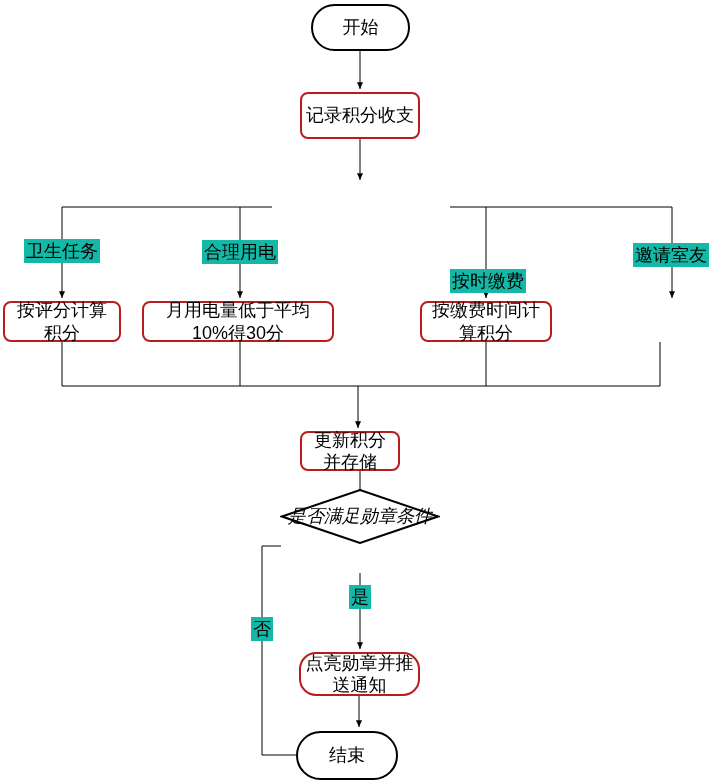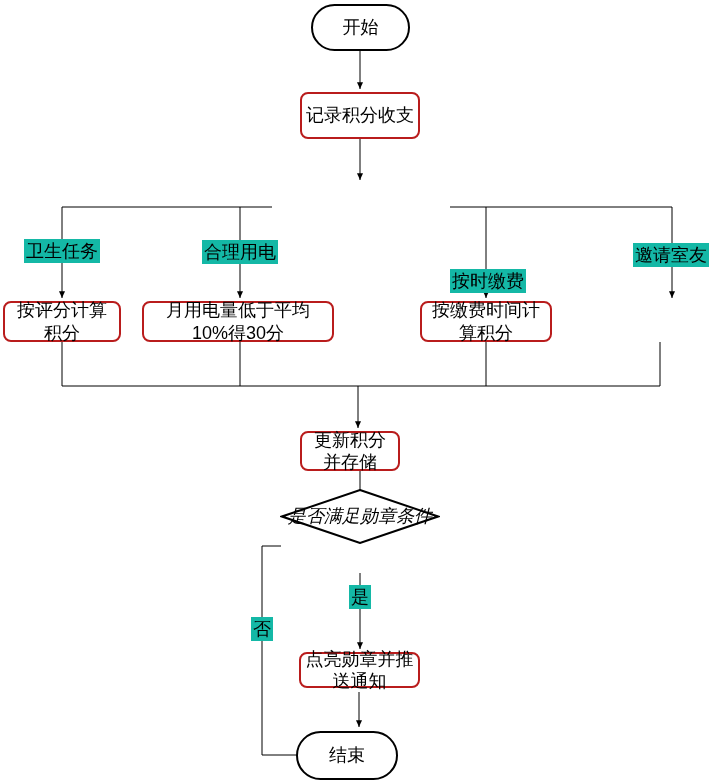--- a/index.html
+++ b/index.html
@@ -90,21 +90,21 @@
   <div class="node diamond" style="left:280px;top:489px;width:160px;height:55px;font-style:italic;">
     <svg viewBox="0 0 160 55">
       <polygon points="80,1 158,27.5 80,54 2,27.5" fill="#fff" stroke="#000" stroke-width="2"></polygon>
     </svg>
     <span class="nlabel">是否满足勋章条件</span>
   </div>
 
   <div class="edge-label" style="left:360px;top:597px;">是</div>
   <div class="edge-label" style="left:262px;top:629px;">否</div>
 
-  <div class="node rect" style="left:299px;top:652px;width:121px;height:36px;">
+  <div class="node rect" style="left:299px;top:652px;width:121px;height:44px;border-radius:17px;">
     <span>点亮勋章并推送通知</span>
   </div>
 
   <div class="node oval" style="left:296px;top:731px;width:102px;height:49px;">
     <span>结束</span>
   </div>
 
 </div>
 
 </body></html>

